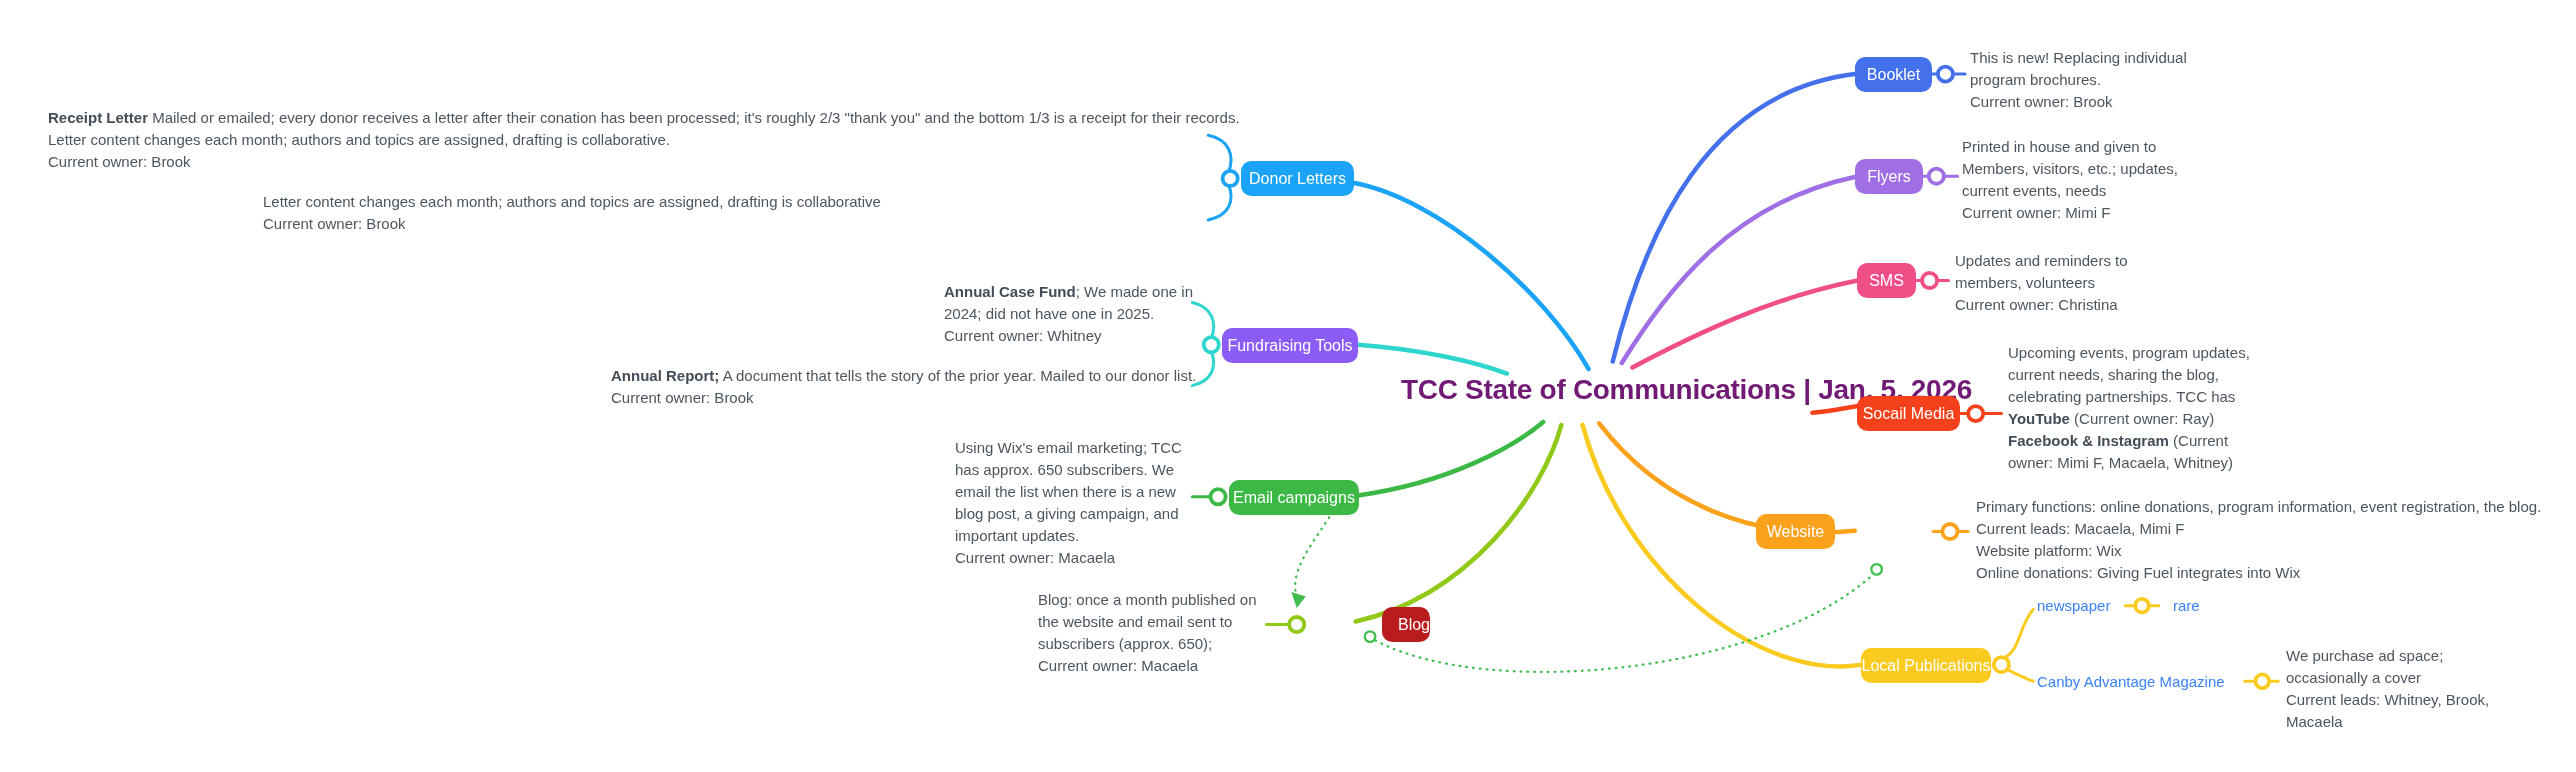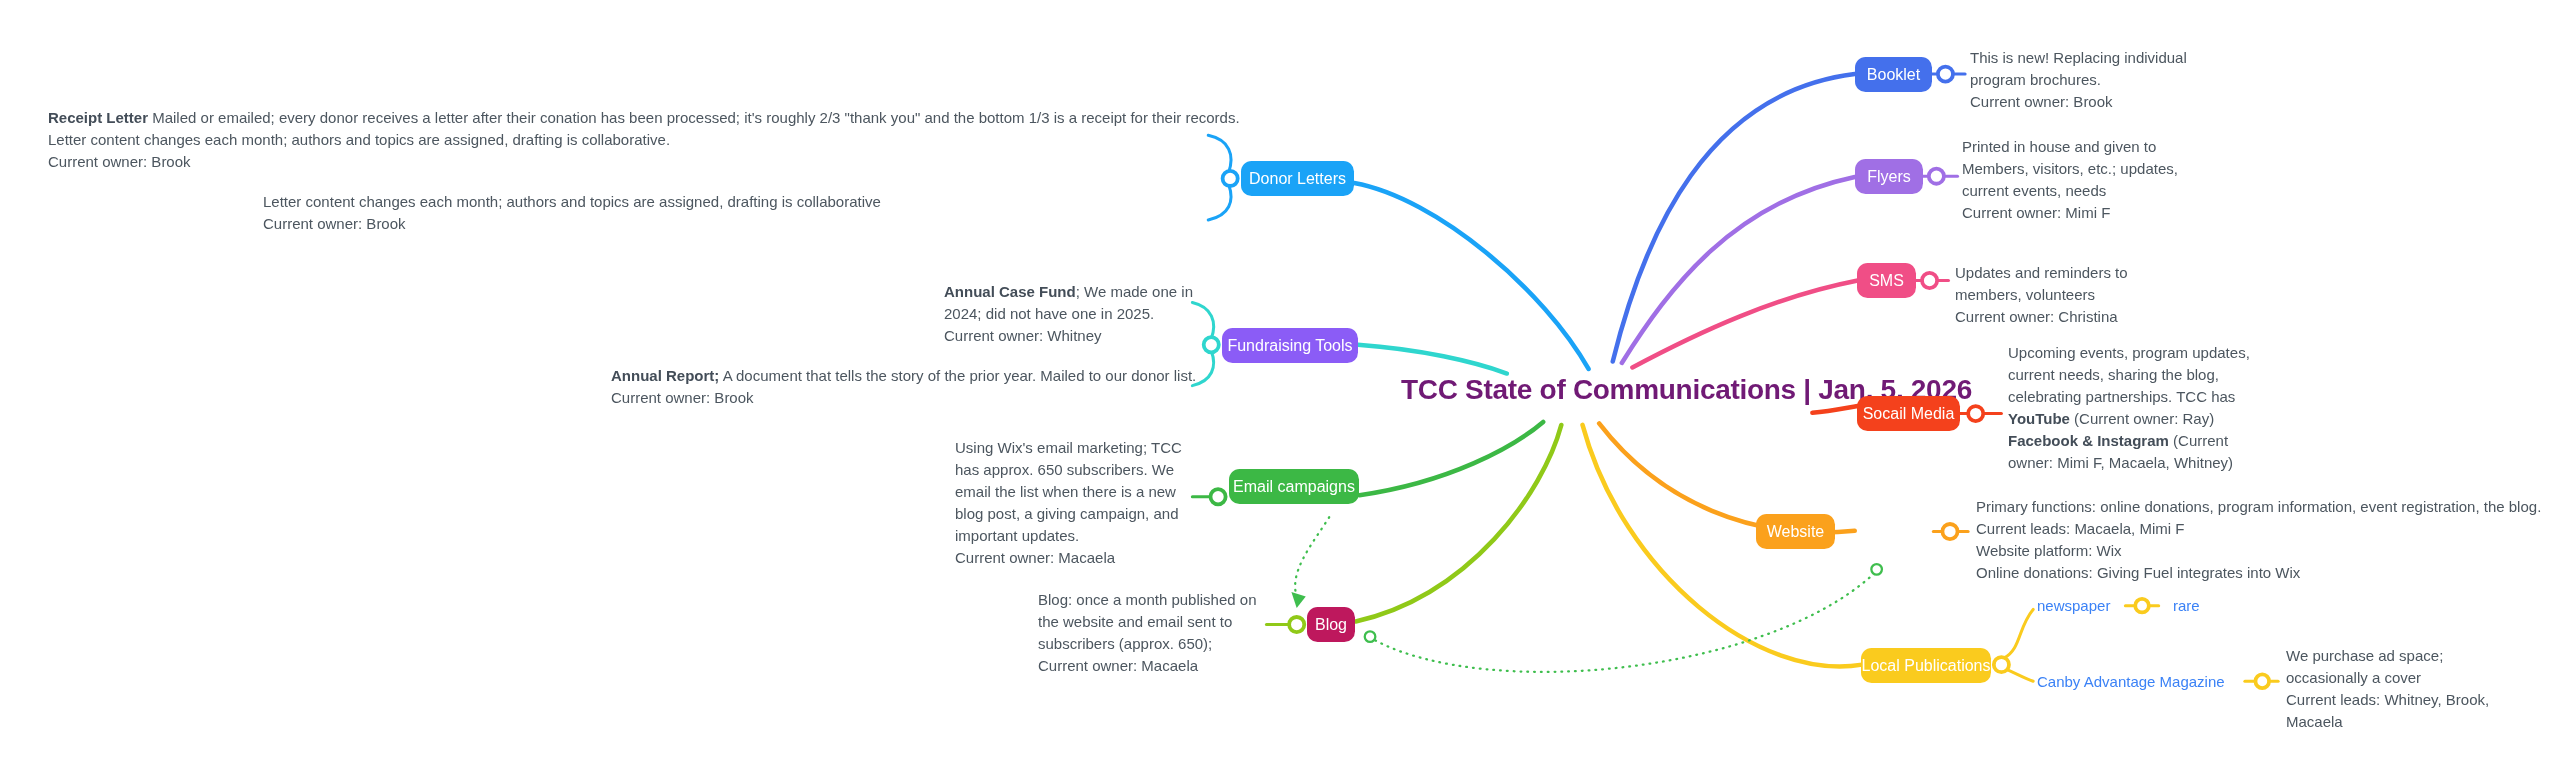--- a/index.html
+++ b/index.html
@@ -79,24 +79,24 @@
   </svg>
 
   <div class="title" style="left:1401px;top:374px;">TCC State of Communications | Jan. 5, 2026</div>
 
   <div class="node" style="left:1241px;top:161px;width:113px;background:#1AA3F7;">
       <span>Donor Letters</span>
     </div>
   <div class="node" style="left:1222px;top:328px;width:136px;background:#8b5cf6;">
       <span>Fundraising Tools</span>
     </div>
-  <div class="node" style="left:1229px;top:469px;width:130px;background:#3CB845;">
+  <div class="node" style="left:1229px;top:480px;width:130px;background:#3CB845;">
       <span>Email campaigns</span>
     </div>
-  <div class="node" style="left:1307px;top:607px;width:48px;background:#be185d;">
+  <div class="node" style="left:1382px;top:607px;width:48px;background:#b91c1c;justify-content:flex-end;">
       <span>Blog</span>
     </div>
 
   <div class="node" style="left:1855px;top:57px;width:77px;background:#4470EC;">
       <span>Booklet</span>
     </div>
   <div class="node" style="left:1855px;top:159px;width:68px;background:#A06FE5;">
       <span>Flyers</span>
     </div>
   <div class="node" style="left:1857px;top:263px;width:59px;background:#F04E86;">
@@ -156,21 +156,21 @@
     <div>Current owner: Brook</div>
   </div>
 
   <div class="note" style="left:1962px;top:136px;">
     <div>Printed in house and given to</div>
     <div>Members, visitors, etc.; updates,</div>
     <div>current events, needs</div>
     <div>Current owner: Mimi F</div>
   </div>
 
-  <div class="note" style="left:1955px;top:250px;margin-top:12px;">
+  <div class="note" style="left:1955px;top:250px;">
     <div>Updates and reminders to</div>
     <div>members, volunteers</div>
     <div>Current owner: Christina</div>
   </div>
 
   <div class="note" style="left:2008px;top:342px;">
     <div>Upcoming events, program updates,</div>
     <div>current needs, sharing the blog,</div>
     <div>celebrating partnerships. TCC has</div>
     <div><span class="b">YouTube</span><span> (Current owner: Ray)</span></div>

